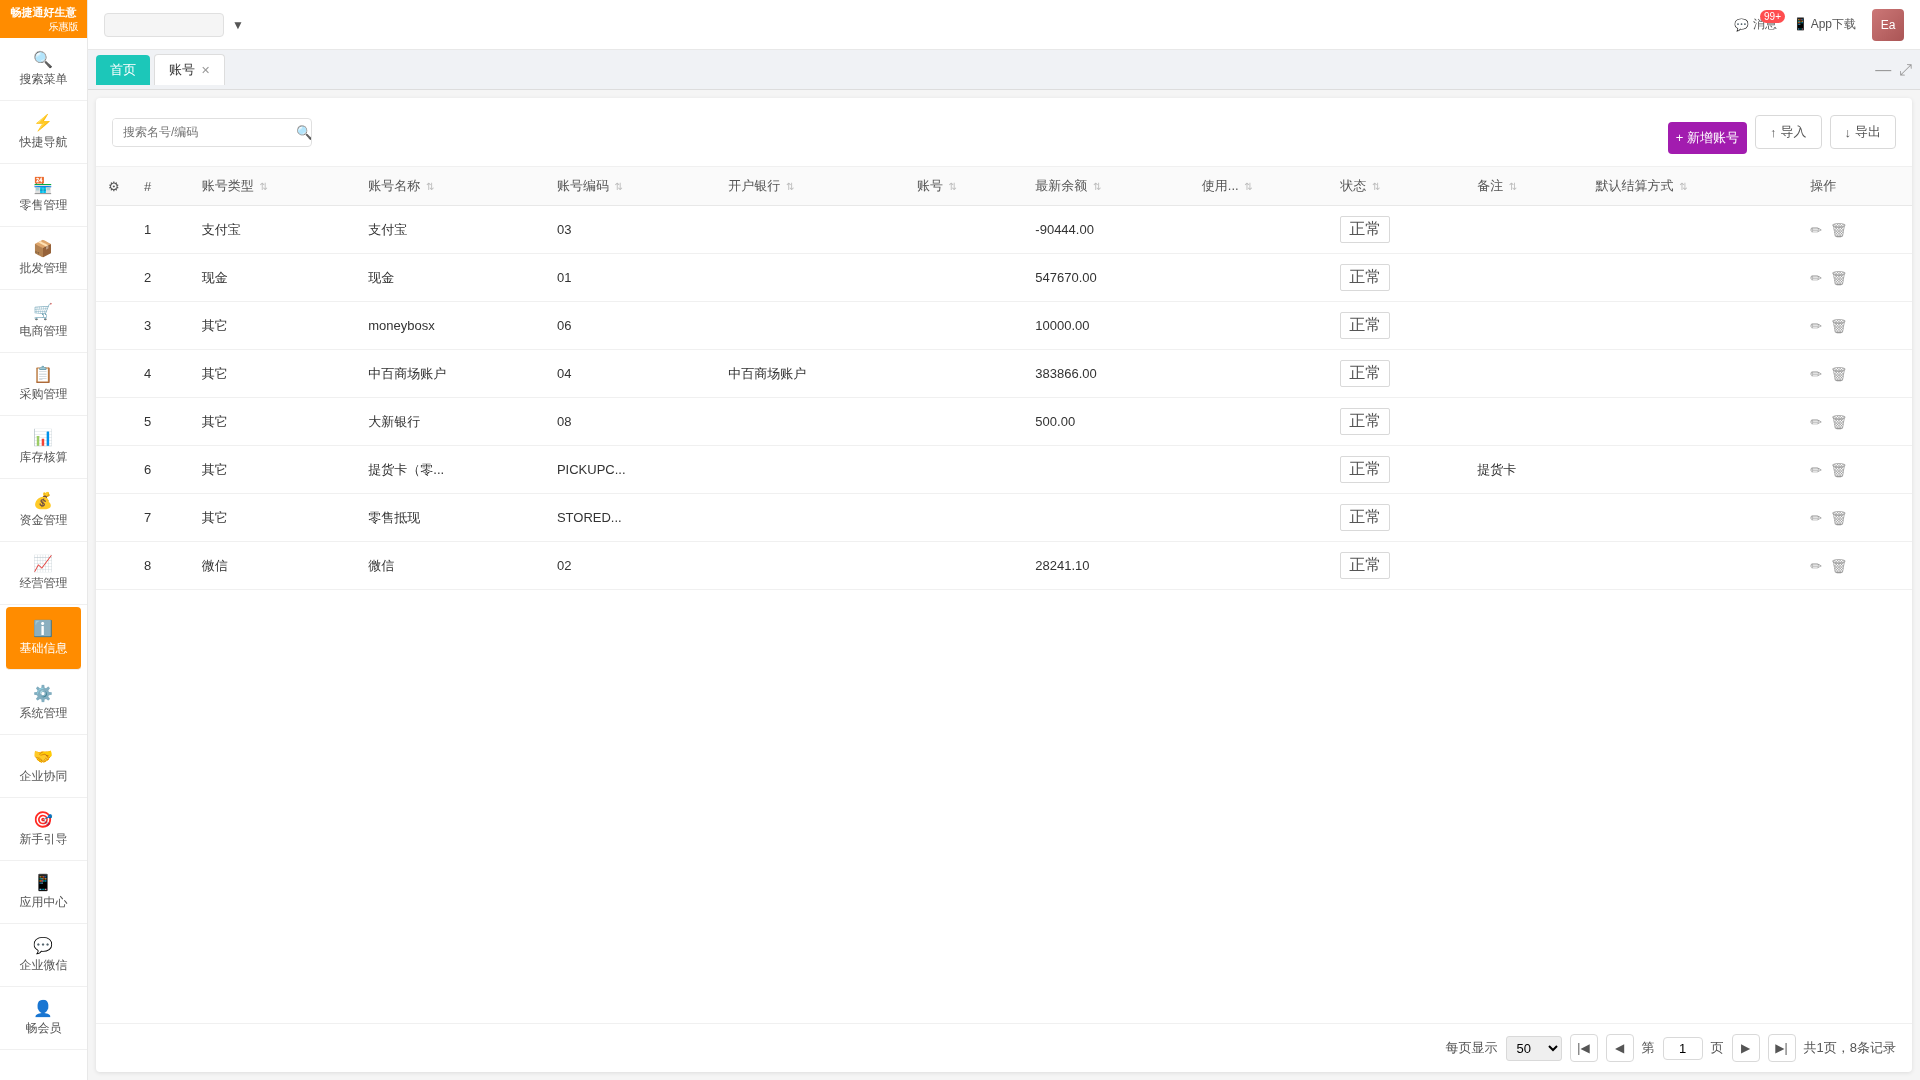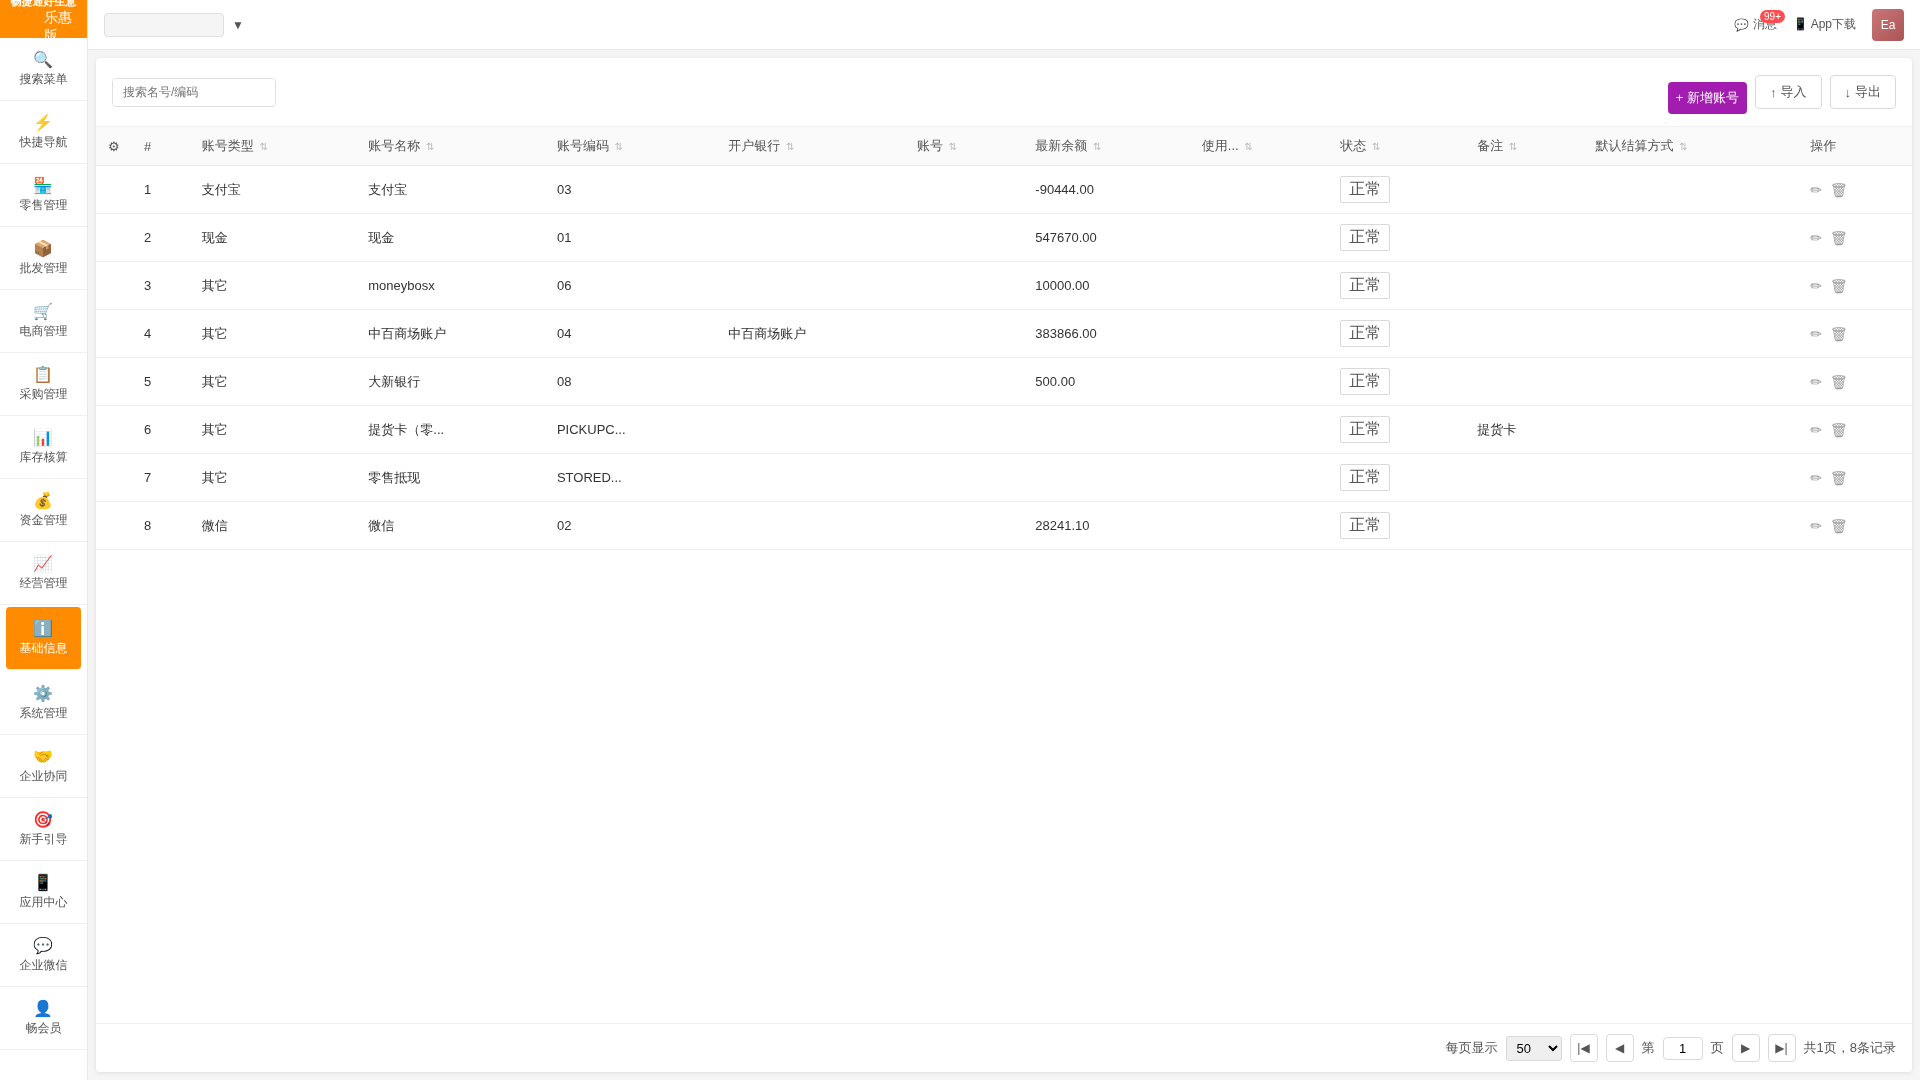--- a/index.html
+++ b/index.html
@@ -19,21 +19,21 @@
       height: 38px;
       display: flex;
       align-items: center;
       justify-content: center;
       color: white;
       font-size: 12px;
       flex-direction: column;
       padding: 4px;
     }
     .sidebar-logo .logo-text { font-weight: bold; font-size: 11px; }
-    .sidebar-logo .logo-sub { font-size: 14px; margin-left: 40px; }
+    .sidebar-logo .logo-sub { font-size: 10px; margin-left: 40px; }
     .sidebar-item {
       padding: 12px 4px;
       text-align: center;
       font-size: 12px;
       color: #555;
       cursor: pointer;
       border-bottom: 1px solid #f0f0f0;
     }
     .sidebar-item.active { background: #ff8c00; color: #fff; border-radius: 4px; margin: 2px 6px; }
     .sidebar-item .icon { font-size: 16px; margin-bottom: 2px; }
@@ -150,21 +150,21 @@
       justify-content: space-between;
       border-bottom: 1px solid #f0f0f0;
       flex-shrink: 0;
     }
     .search-box {
       display: flex;
       align-items: center;
       border: 1px solid #e0e0e0;
       border-radius: 4px;
       overflow: hidden;
-      width: 164px;
+      width: 200px;
     }
     .search-box input {
       border: none;
       outline: none;
       padding: 6px 10px;
       font-size: 12px;
       flex: 1;
     }
     .search-btn {
       background: none;
@@ -382,20 +382,33 @@
         <span class="badge">99+</span>
       </div>
       <div class="header-app">
         <span>📱</span>
         <span>App下载</span>
       </div>
       <div class="avatar" style="background: linear-gradient(135deg, #c77, #a55); display:flex; align-items:center; justify-content:center; color:white; font-size:12px;">Ea</div>
     </div>
   </div>
 
+  <div class="tabs-bar">
+    <div class="tab home">
+      <span>首页</span>
+    </div>
+    <div class="tab active-tab">
+      <span>账号</span>
+      <span class="tab-close">✕</span>
+    </div>
+    <div class="tabs-right">
+      <span class="tab-action">—</span>
+      <span class="tab-action">⤢</span>
+    </div>
+  </div>
 
   <div class="content">
 
     <div class="toolbar">
       <div class="search-box">
         <input type="text" placeholder="搜索名号/编码" style="">
         <button class="search-btn">🔍</button>
       </div>
       <div class="toolbar-right">
         <button class="btn-add">+ 新增账号</button>

